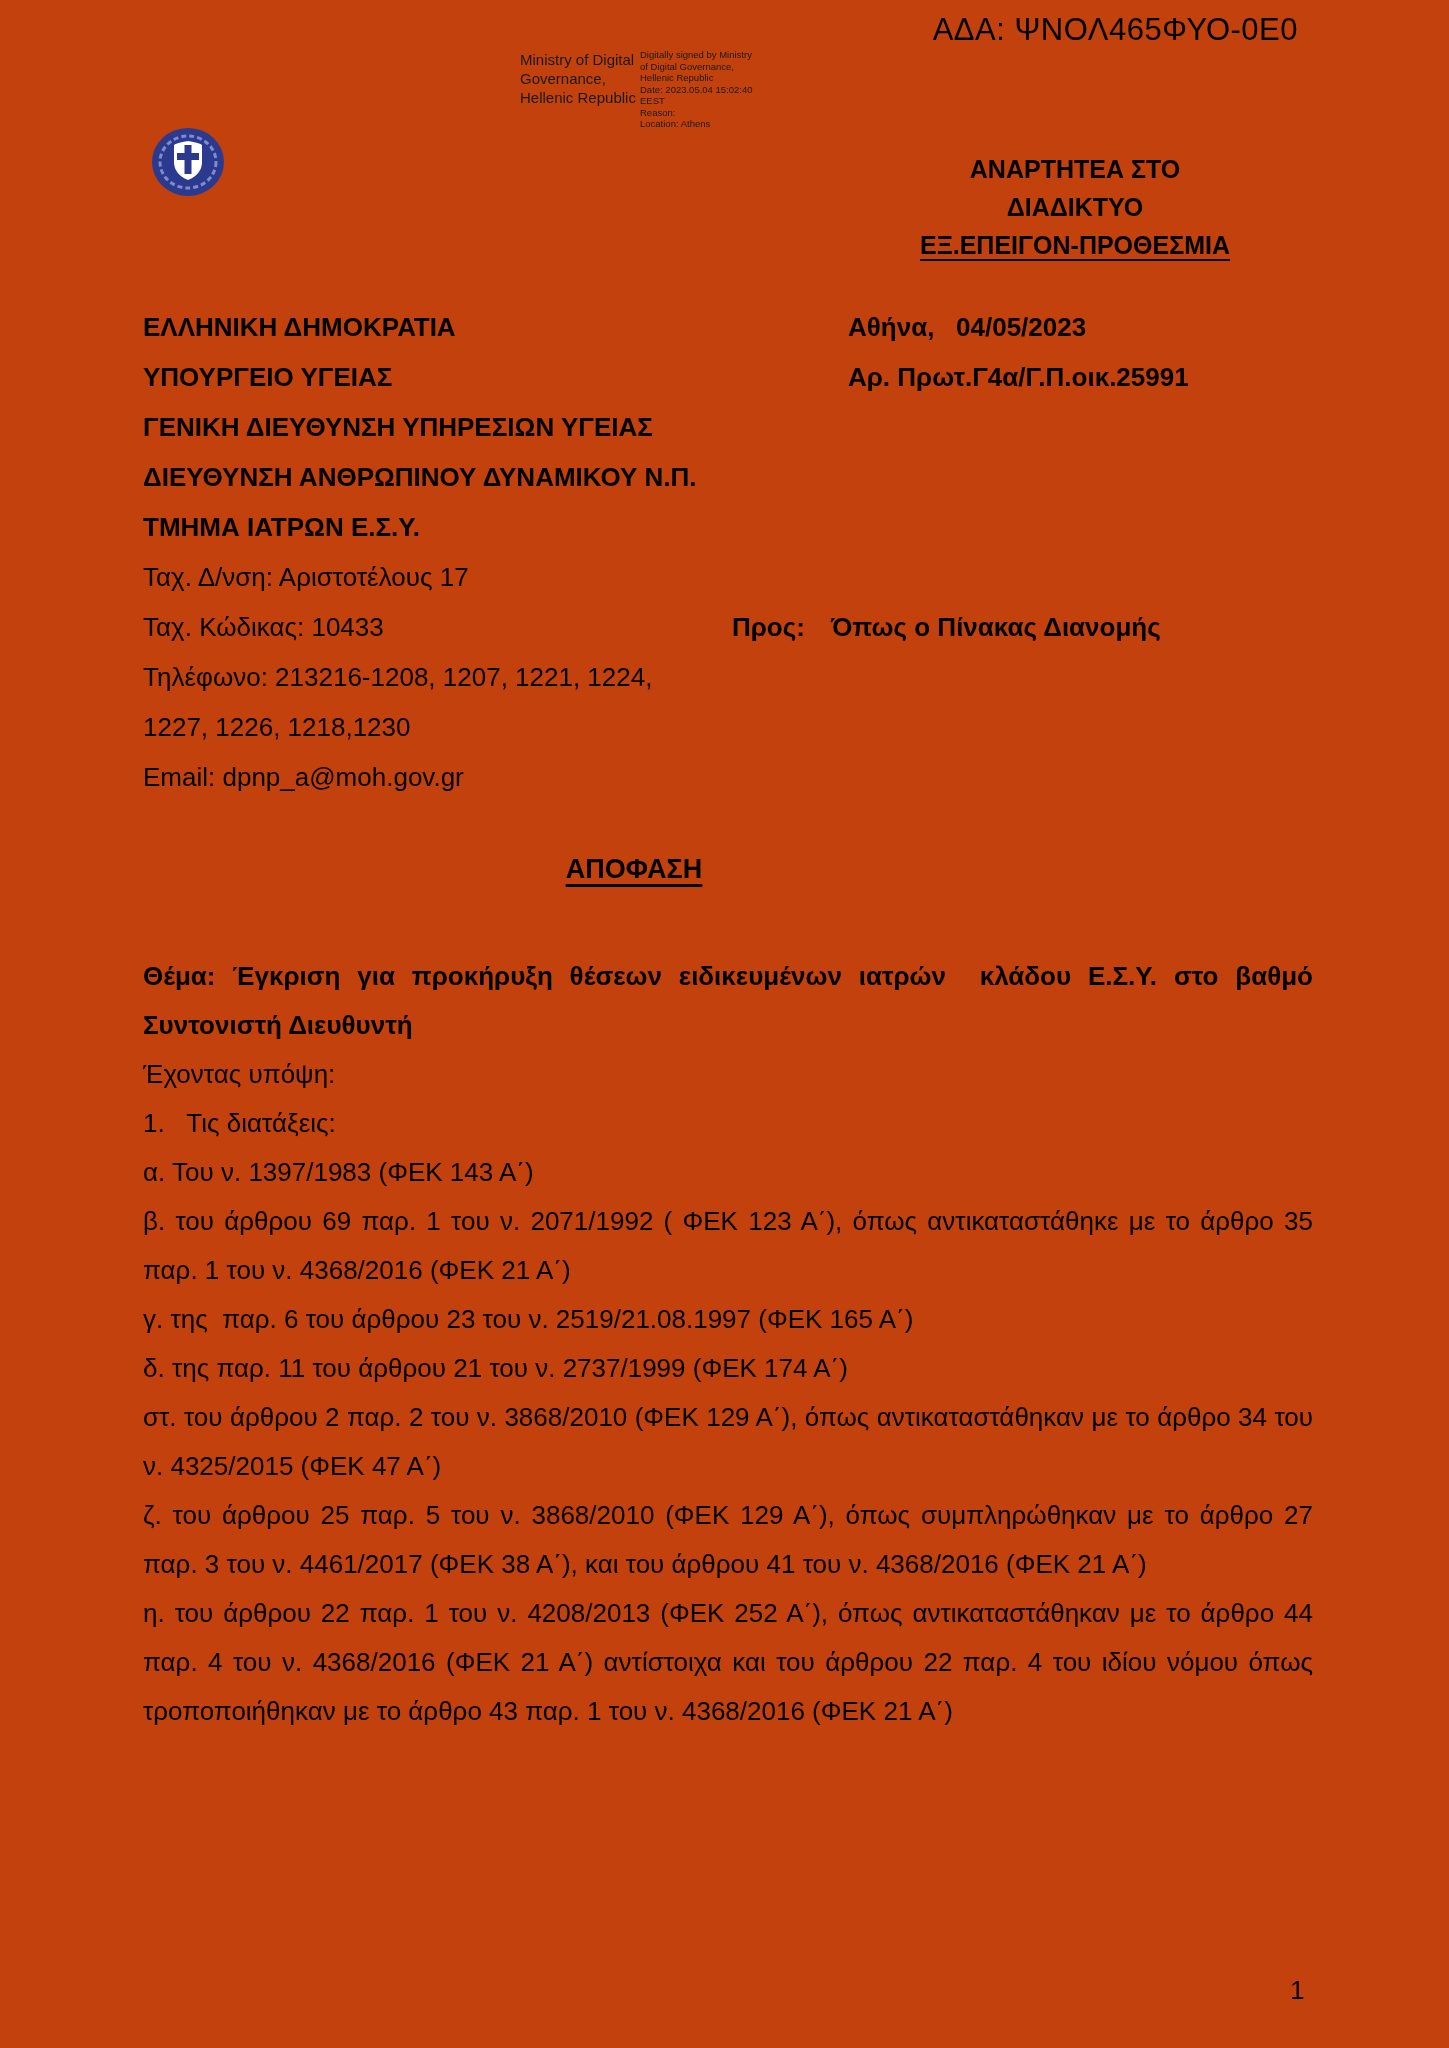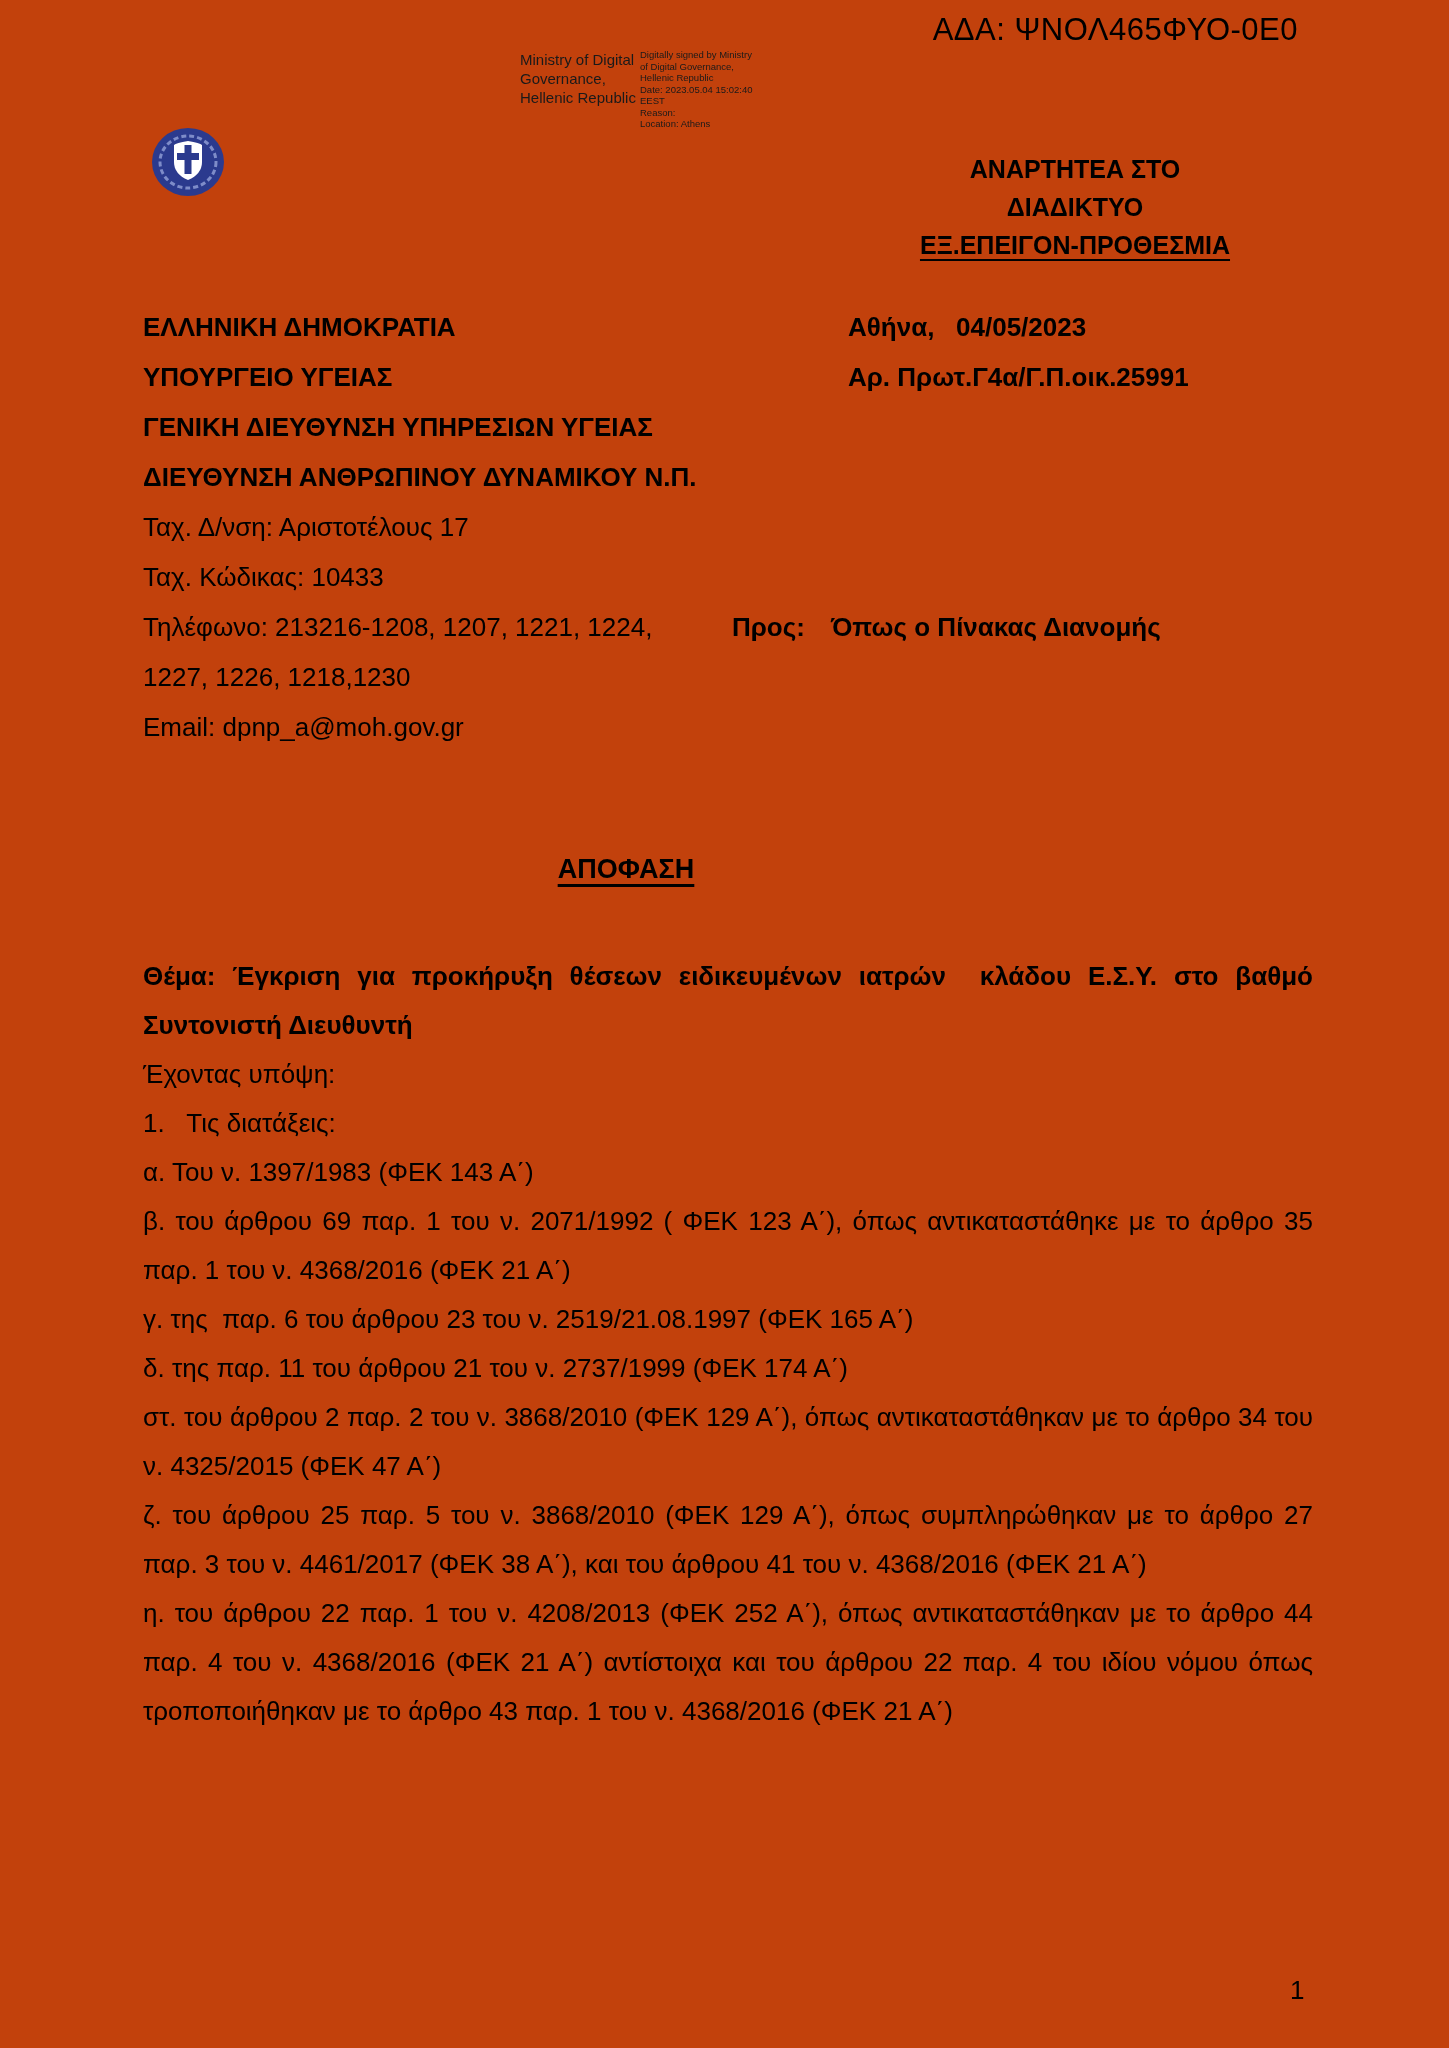--- a/index.html
+++ b/index.html
@@ -29,21 +29,21 @@
   .sender { top:302px; left:143px; width:640px; }
   .sender p { margin:0; height:50px; line-height:50px; font-size:26px; white-space:nowrap; }
   .sender p.b { font-weight:bold; }
 
   .meta-date { top:302px; left:848px; }
   .meta-date p { margin:0; height:50px; line-height:50px; font-size:26px; font-weight:bold; white-space:nowrap; }
 
   .meta-to { top:602px; left:732px; height:50px; line-height:50px; font-size:26px; font-weight:bold; white-space:nowrap; }
   .meta-to .to-value { margin-left:26px; }
 
-  .decision-title { top:852px; left:8px; width:1236px; text-align:center; }
+  .decision-title { top:852px; left:16px; width:1236px; text-align:center; }
   .decision-title span {
     font-size:27px; font-weight:bold; line-height:34px;
     text-decoration:underline; text-underline-offset:6px; text-decoration-thickness:2.5px;
   }
 
   .body-text { top:952px; left:143px; width:1170px; }
   .body-text p { margin:0; font-size:26px; line-height:49px; text-align:justify; }
   .body-text p.subject { font-weight:bold; }
 
   .page-number { top:1965px; left:1290px; font-size:26px; line-height:50px; }
@@ -77,20 +77,21 @@
   <div class="abs post-block">
     <div>ΑΝΑΡΤΗΤΕΑ ΣΤΟ ΔΙΑΔΙΚΤΥΟ</div>
     <div class="urgent-line">ΕΞ.ΕΠΕΙΓΟΝ-ΠΡΟΘΕΣΜΙΑ</div>
   </div>
 
   <div class="abs sender">
     <p class="b">ΕΛΛΗΝΙΚΗ ΔΗΜΟΚΡΑΤΙΑ</p>
     <p class="b">ΥΠΟΥΡΓΕΙΟ ΥΓΕΙΑΣ</p>
     <p class="b">ΓΕΝΙΚΗ ΔΙΕΥΘΥΝΣΗ ΥΠΗΡΕΣΙΩΝ ΥΓΕΙΑΣ</p>
     <p class="b">ΔΙΕΥΘΥΝΣΗ ΑΝΘΡΩΠΙΝΟΥ ΔΥΝΑΜΙΚΟΥ Ν.Π.</p>
+    <p class="b">ΤΜΗΜΑ ΙΑΤΡΩΝ Ε.Σ.Υ.</p>
     <p>Ταχ. Δ/νση: Αριστοτέλους 17</p>
     <p>Ταχ. Κώδικας: 10433</p>
     <p>Τηλέφωνο: 213216-1208, 1207, 1221, 1224,</p>
     <p>1227, 1226, 1218,1230</p>
     <p>Email: dpnp_a@moh.gov.gr</p>
   </div>
 
   <div class="abs meta-date">
     <p>Αθήνα,&nbsp;&nbsp;&nbsp;04/05/2023</p>
     <p>Αρ. Πρωτ.Γ4α/Γ.Π.οικ.25991</p>

